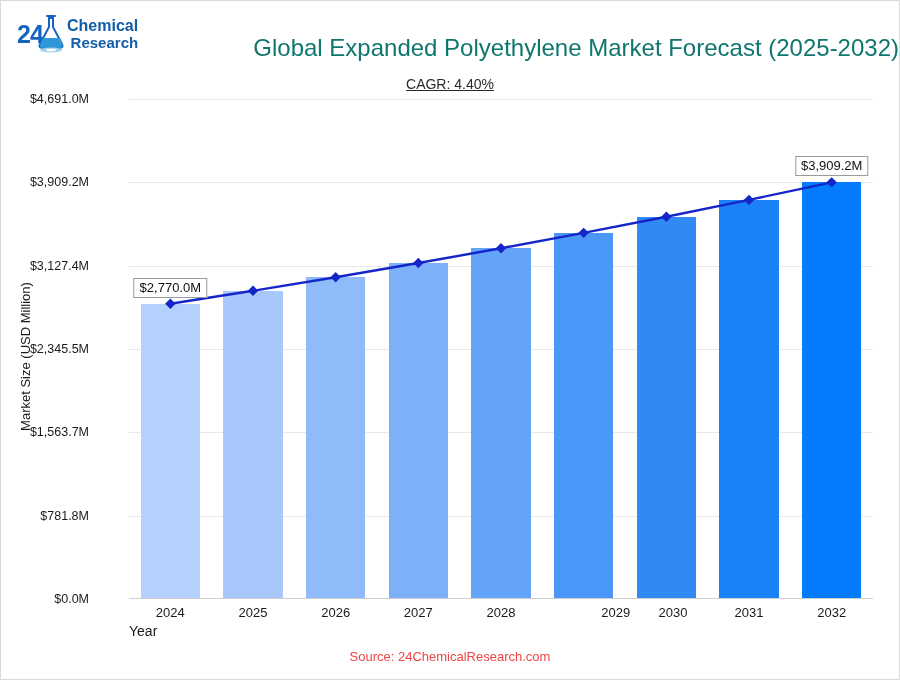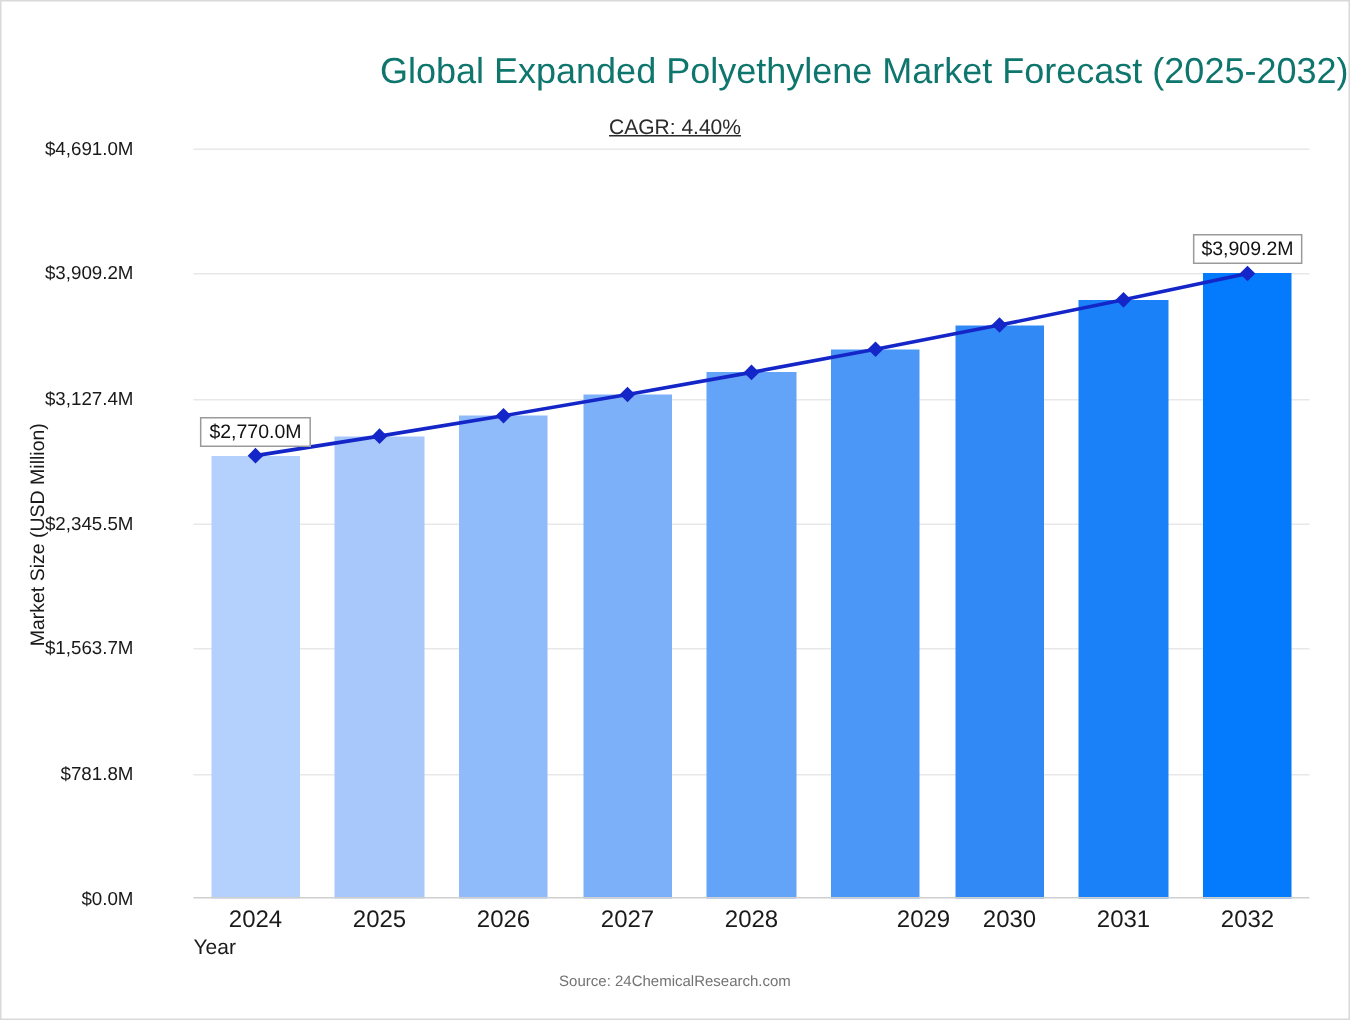--- a/index.html
+++ b/index.html
@@ -100,21 +100,21 @@
     white-space: nowrap;
   }
 
   .bar {
     position: absolute;
     bottom: 0;
   }
   .xtick {
     position: absolute;
     top: 506px;
-    font-size: 16px;
+    font-size: 13px;
     color: #1a1a1a;
     text-align: center;
     transform: translateX(-50%);
     white-space: nowrap;
   }
 
   #lineLayer {
     position: absolute;
     left: 0; top: 0;
     width: 744px; height: 500px;
@@ -148,29 +148,45 @@
     width: 240px;
     text-align: center;
     font-size: 13px;
     color: #1a1a1a;
     transform: rotate(-90deg);
   }
   #source {
     position: absolute;
     left: 0; right: 0; top: 648px;
     text-align: center;
-    font-size: 10px;
-    color: #737373;
+    font-size: 13px;
+    color: #ef4444;
   }
 </style>
 </head>
 <body>
 
 <div id="frame">
 
+  <div id="logo">
+    <div id="logo-mark">
+      <span id="logo-24">24</span>
+      <svg width="58" height="40" viewBox="0 0 58 40" style="position:absolute;left:0;top:0;">
+        <path d="M32 4 L36 4 L36 13 L45 30 Q47 34 42 34 L26 34 Q21 34 23 30 L32 13 Z" fill="none" stroke="#1565c0" stroke-width="2"></path>
+        <path d="M26 24 L43 24 L45.5 30 Q47 34 42 34 L26 34 Q21 34 23.5 30 Z" fill="#2e97d8"></path>
+        <ellipse cx="34" cy="36" rx="11" ry="2.6" fill="#9fd2ee"></ellipse>
+        <ellipse cx="34" cy="36" rx="5" ry="1.3" fill="#ffffff"></ellipse>
+        <path d="M30 2 L38 2" stroke="#1565c0" stroke-width="2" stroke-linecap="round"></path>
+      </svg>
+    </div>
+    <div id="logo-words">
+      <span class="w1">Chemical</span>
+      <span class="w2">Research</span>
+    </div>
+  </div>
 
   <div id="chart-title">Global Expanded Polyethylene Market Forecast (2025-2032)</div>
   <div id="chart-subtitle">CAGR: 4.40%</div>
 
   <div id="plot">
     <div id="gridlines">
         <div class="gridline" style="top: 416.67px;"></div>
         <div class="gridline" style="top: 333.33px;"></div>
         <div class="gridline" style="top: 250px;"></div>
         <div class="gridline" style="top: 166.66px;"></div>

